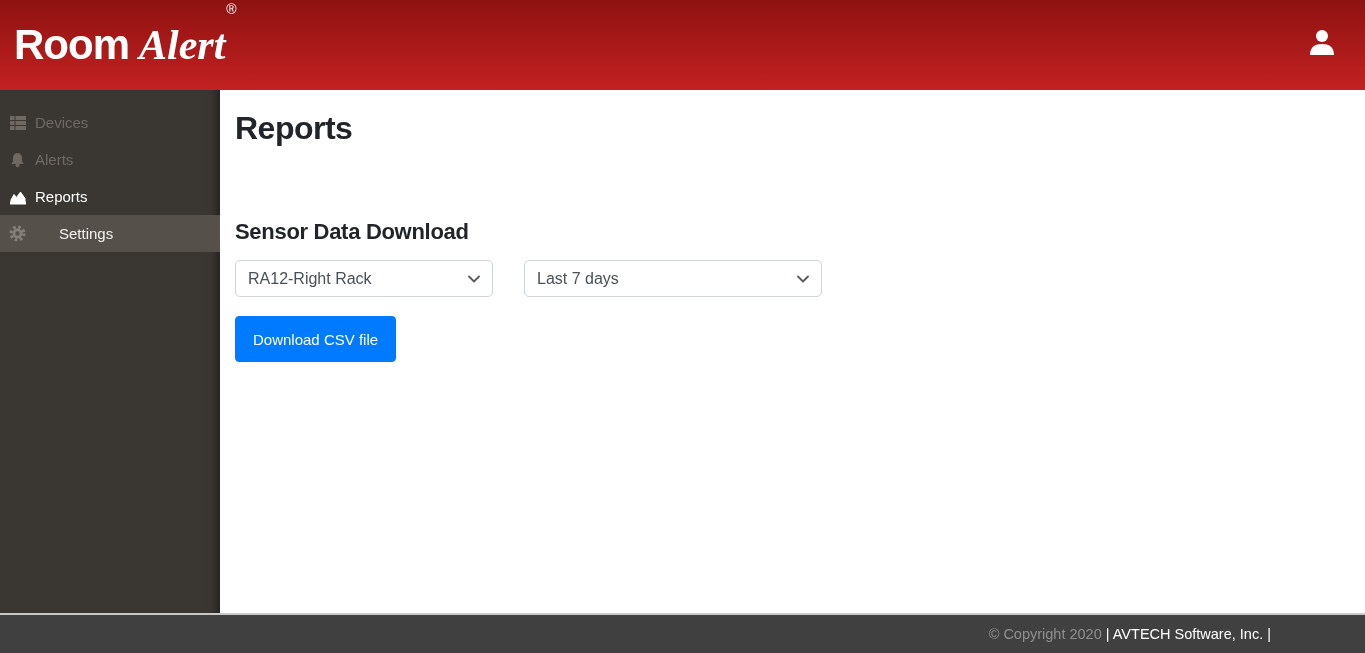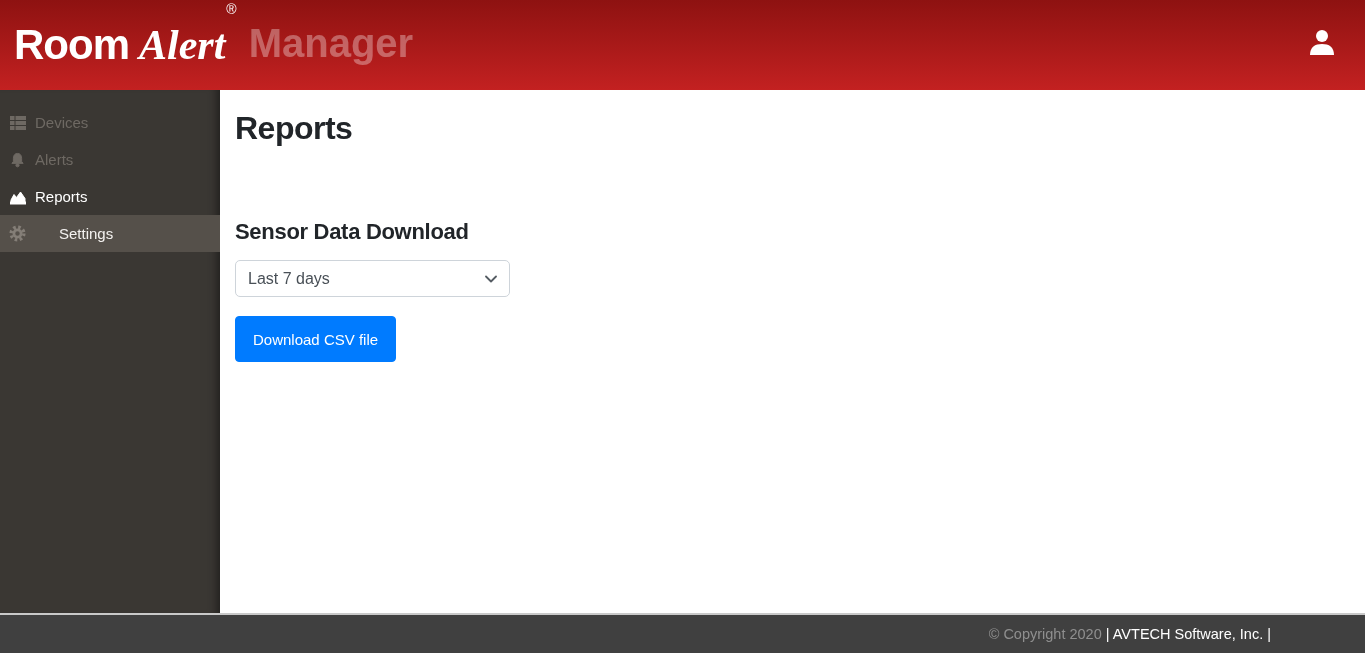--- a/index.html
+++ b/index.html
@@ -89,21 +89,21 @@
     border: 1px solid #ced4da;
     border-radius: 5px;
     background: #ffffff;
     color: #495057;
     font-size: 16px;
     font-family: "Liberation Sans", sans-serif;
     padding: 0 34px 0 12px;
     cursor: pointer;
   }
   .select-device select { width: 258px; }
-  .select-range select { width: 275px; }
+  .select-range select { width: 298px; }
   .select-wrap .chevron {
     position: absolute; right: 13px; top: 50%; transform: translateY(-50%);
     pointer-events: none; line-height: 0;
   }
   .primary-btn {
     margin-top: 19px;
     height: 46px;
     padding: 0 17px;
     background: #007bff;
     color: #ffffff;
@@ -130,21 +130,20 @@
   .footer .company { color: #ffffff; }
 </style>
 </head>
 <body>
 
 <header class="topbar">
   <div class="logo">
     <span class="logo-room">Room</span>
     <span class="logo-alert">Alert</span>
     <span class="logo-reg">®</span>
-    <span class="logo-manager">Manager</span>
   </div>
   <div class="user-btn">
     <span>
       <svg width="32" height="32" viewBox="0 0 32 32">
         <circle cx="16" cy="9" r="6" fill="#ffffff"></circle>
         <path d="M4 28 C4 20 9 17 16 17 C23 17 28 20 28 28 Z" fill="#ffffff" rx="4"></path>
       </svg>
     </span>
   </div>
 </header>
@@ -194,20 +193,30 @@
     </div>
   </aside>
 
   <main class="content">
     <h1 class="page-title">Reports</h1>
 
     <section class="section">
       <h2 class="section-heading">Sensor Data Download</h2>
 
       <div class="controls">
+        <span class="select-wrap select-device">
+          <select>
+            <option>RA12-Right Rack</option>
+          </select>
+          <span class="chevron">
+            <svg width="12" height="8" viewBox="0 0 12 8">
+                <polyline points="1,1.5 6,6.5 11,1.5" fill="none" stroke="#555c63" stroke-width="1.8" stroke-linecap="round" stroke-linejoin="round"></polyline>
+              </svg>
+          </span>
+        </span>
         <span class="select-wrap select-range">
           <select>
             <option>Last 7 days</option>
           </select>
           <span class="chevron">
             <svg width="12" height="8" viewBox="0 0 12 8">
                 <polyline points="1,1.5 6,6.5 11,1.5" fill="none" stroke="#555c63" stroke-width="1.8" stroke-linecap="round" stroke-linejoin="round"></polyline>
               </svg>
           </span>
         </span>

